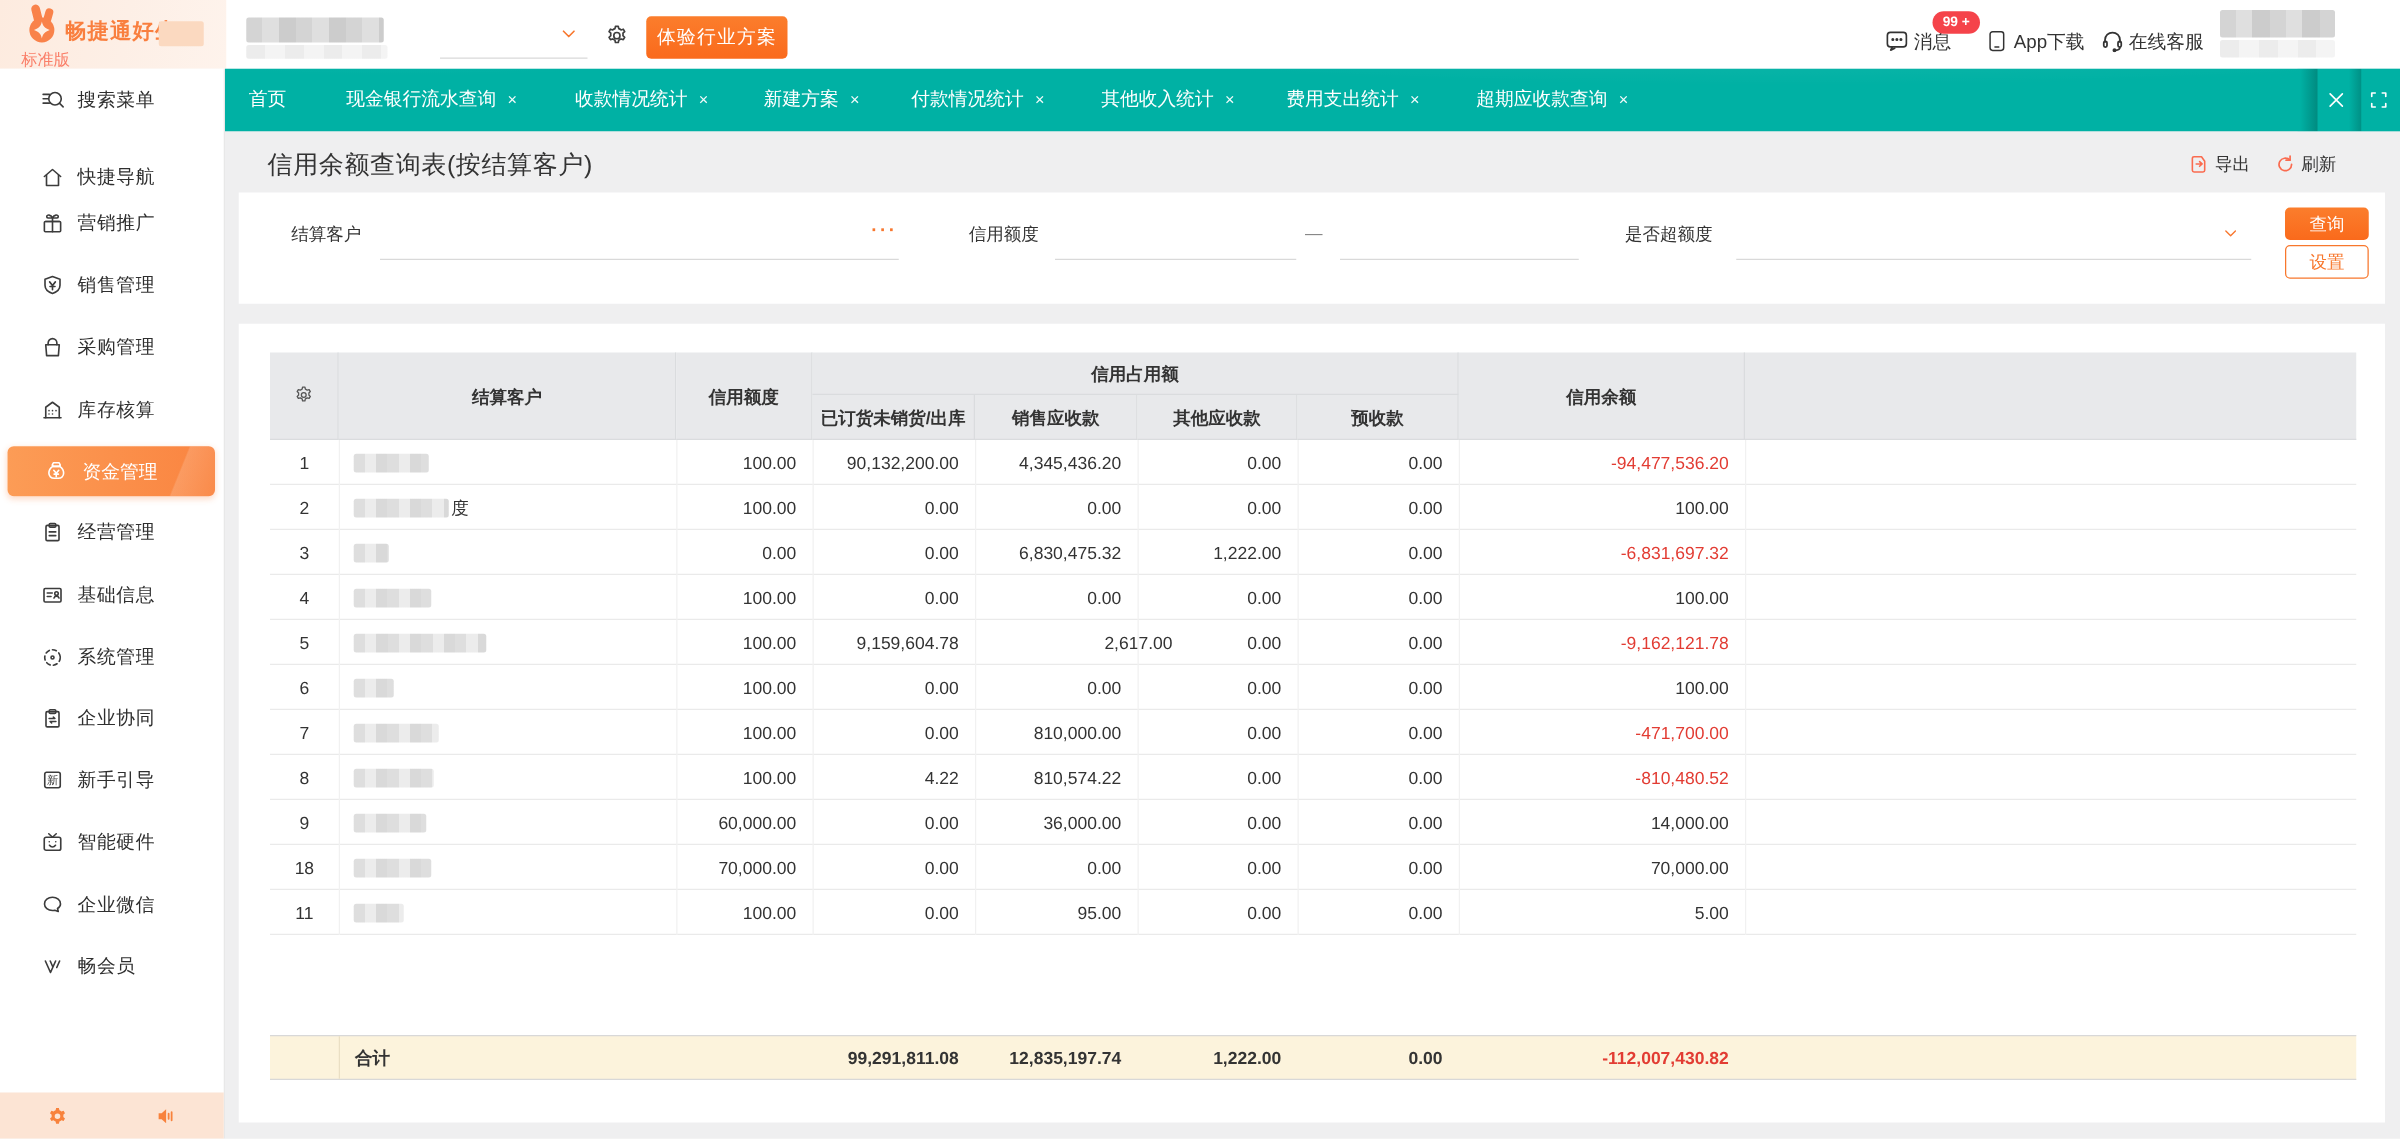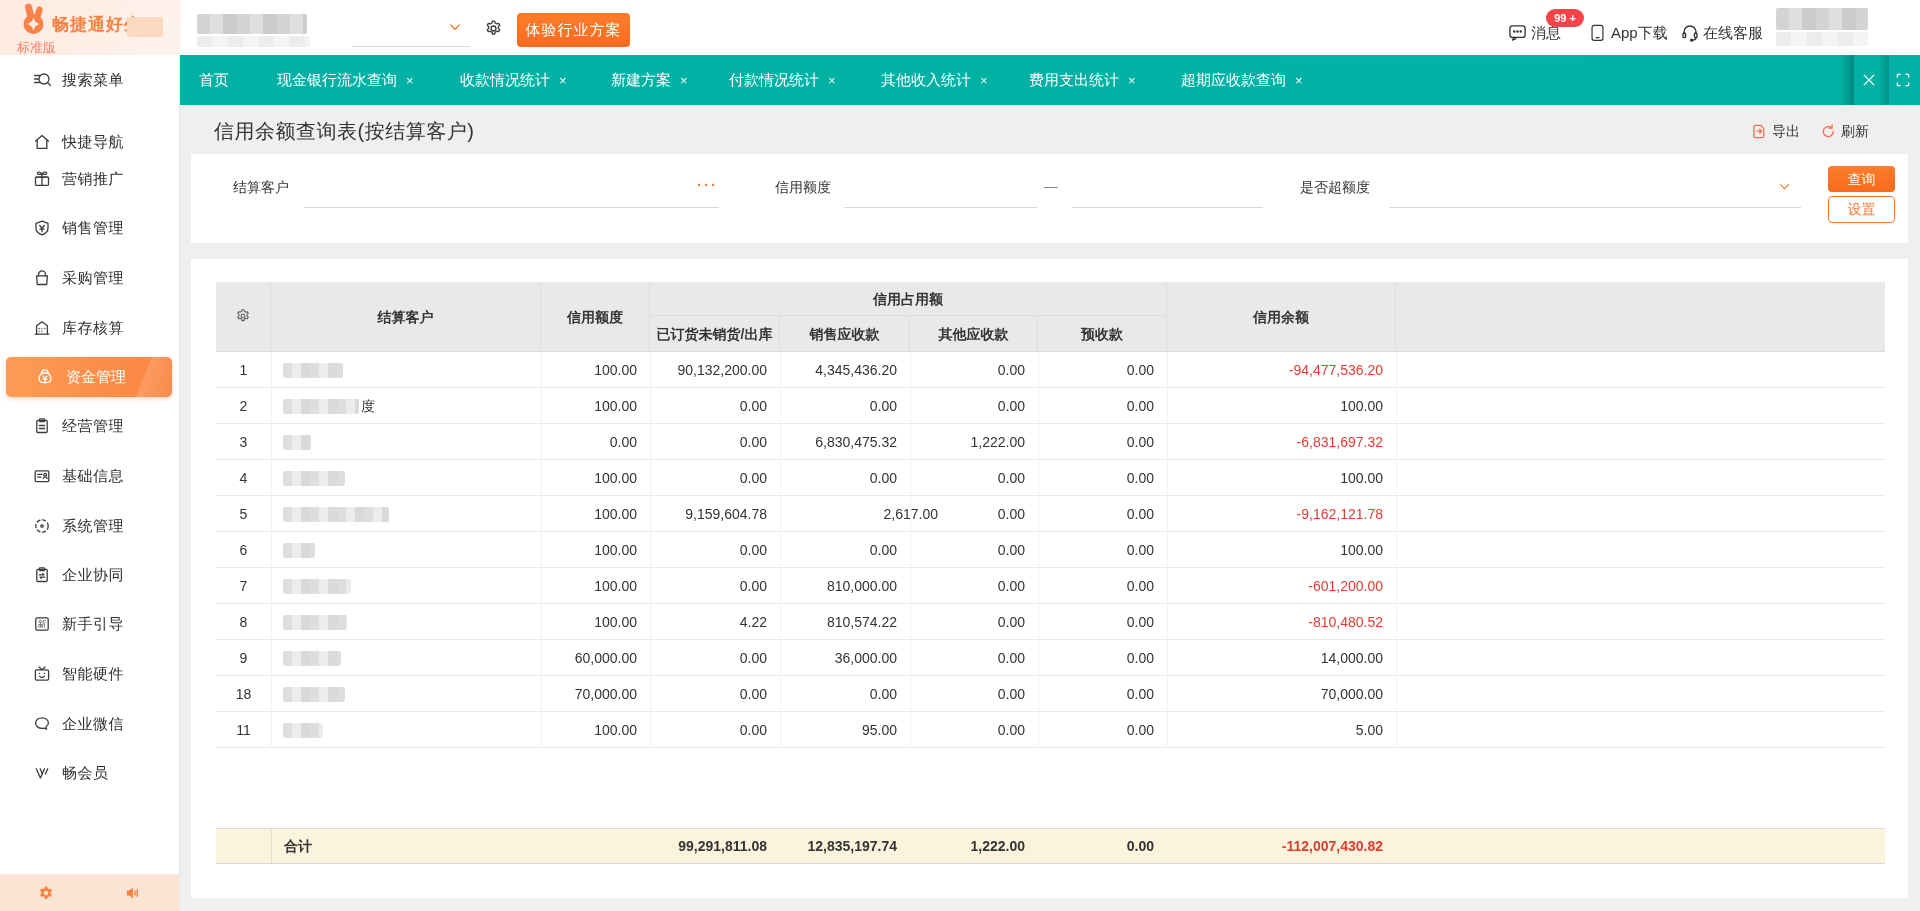--- a/index.html
+++ b/index.html
@@ -365,21 +365,21 @@
 <div class="cell" style="left:1038px;top:532px;width:129px">0.00</div>
 <div class="cell" style="left:1167px;top:532px;width:229px">100.00</div>
 <div class="rline" style="top:567px"></div>
 <div class="cell rownum" style="left:216px;top:568px;width:55px">7</div>
 <div class="blob" style="left:283px;top:579px;width:68px"></div>
 <div class="cell" style="left:541px;top:568px;width:109px">100.00</div>
 <div class="cell" style="left:650px;top:568px;width:130px">0.00</div>
 <div class="cell" style="left:780px;top:568px;width:130px">810,000.00</div>
 <div class="cell" style="left:910px;top:568px;width:128px">0.00</div>
 <div class="cell" style="left:1038px;top:568px;width:129px">0.00</div>
-<div class="cell neg" style="left:1167px;top:568px;width:229px">-601,200.00</div>
+<div class="cell neg" style="left:1167px;top:568px;width:229px">-471,700.00</div>
 <div class="rline" style="top:603px"></div>
 <div class="cell rownum" style="left:216px;top:604px;width:55px">8</div>
 <div class="blob" style="left:283px;top:615px;width:64px"></div>
 <div class="cell" style="left:541px;top:604px;width:109px">100.00</div>
 <div class="cell" style="left:650px;top:604px;width:130px">4.22</div>
 <div class="cell" style="left:780px;top:604px;width:130px">810,574.22</div>
 <div class="cell" style="left:910px;top:604px;width:128px">0.00</div>
 <div class="cell" style="left:1038px;top:604px;width:129px">0.00</div>
 <div class="cell neg" style="left:1167px;top:604px;width:229px">-810,480.52</div>
 <div class="rline" style="top:639px"></div>

